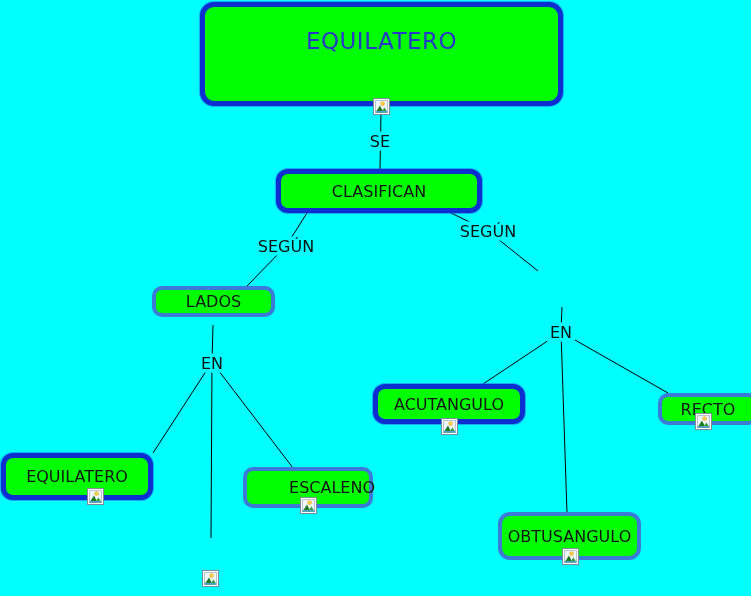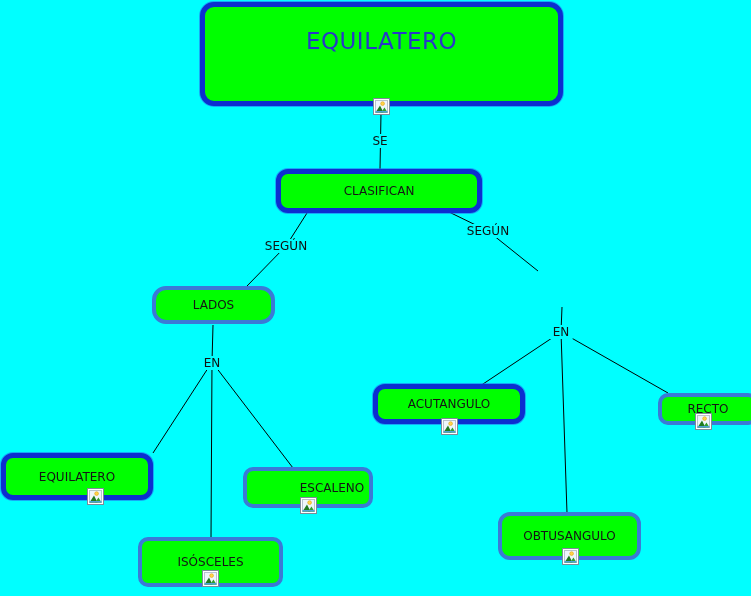--- a/index.html
+++ b/index.html
@@ -21,27 +21,27 @@
   svg.links{position:absolute;left:0;top:0;z-index:1;}
   svg.links line, svg.links polyline{stroke:var(--line);stroke-width:1;fill:none;}
   .node{
     position:absolute;z-index:2;box-sizing:border-box;
     background:var(--node-fill);
     display:flex;align-items:center;justify-content:center;
     color:var(--node-text);
   }
   .node.dark{border:5px solid var(--border-dark);border-radius:12px;box-shadow:0 0 0 1px rgba(40,100,240,.55);}
   .node.light{border:4px solid var(--border-light);border-radius:10px;}
-  .node .node-label{font-size:12px;white-space:nowrap;}
+  .node .node-label{font-size:16px;white-space:nowrap;}
   .node.title .node-label{font-size:23px;color:var(--title-text);letter-spacing:.5px;}
   .node.title{padding-bottom:26px;border-radius:14px;}
   .link-label{
     position:absolute;z-index:3;transform:translate(-50%,-50%);
     background:var(--background);color:var(--label-text);
-    font-size:12px;padding:0 3px;white-space:nowrap;
+    font-size:16px;padding:0 3px;white-space:nowrap;
   }
   .res-icon{
     position:absolute;z-index:4;width:17px;height:17px;line-height:0;
   }
 </style>
 </head>
 <body>
 
 <div class="canvas">
 
@@ -60,32 +60,29 @@
   </svg>
 
   <div class="node dark title" style="left:200px;top:2px;width:363px;height:104px;">
     <span class="node-label">EQUILATERO</span>
   </div>
 
   <div class="node dark" style="left:276px;top:169px;width:206px;height:44px;">
     <span class="node-label">CLASIFICAN</span>
   </div>
 
-  <div class="node light" style="left:152px;top:286px;width:123px;height:38px;border-radius:14px;">
+  <div class="node light" style="left:152px;top:286px;width:123px;height:31px;">
     <span class="node-label">LADOS</span>
   </div>
 
 
   <div class="node dark" style="left:1px;top:453px;width:152px;height:47px;">
     <span class="node-label">EQUILATERO</span>
   </div>
 
-  <div class="node light" style="left:138px;top:537px;width:145px;height:50px;">
-    <span class="node-label">ISÓSCELES</span>
-  </div>
 
   <div class="node light" style="left:243px;top:467px;width:130px;height:41px;padding-left:48px;">
     <span class="node-label">ESCALENO</span>
   </div>
 
   <div class="node dark" style="left:373px;top:384px;width:152px;height:40px;">
     <span class="node-label">ACUTANGULO</span>
   </div>
 
   <div class="node light" style="left:498px;top:512px;width:143px;height:48px;border-radius:12px;">

